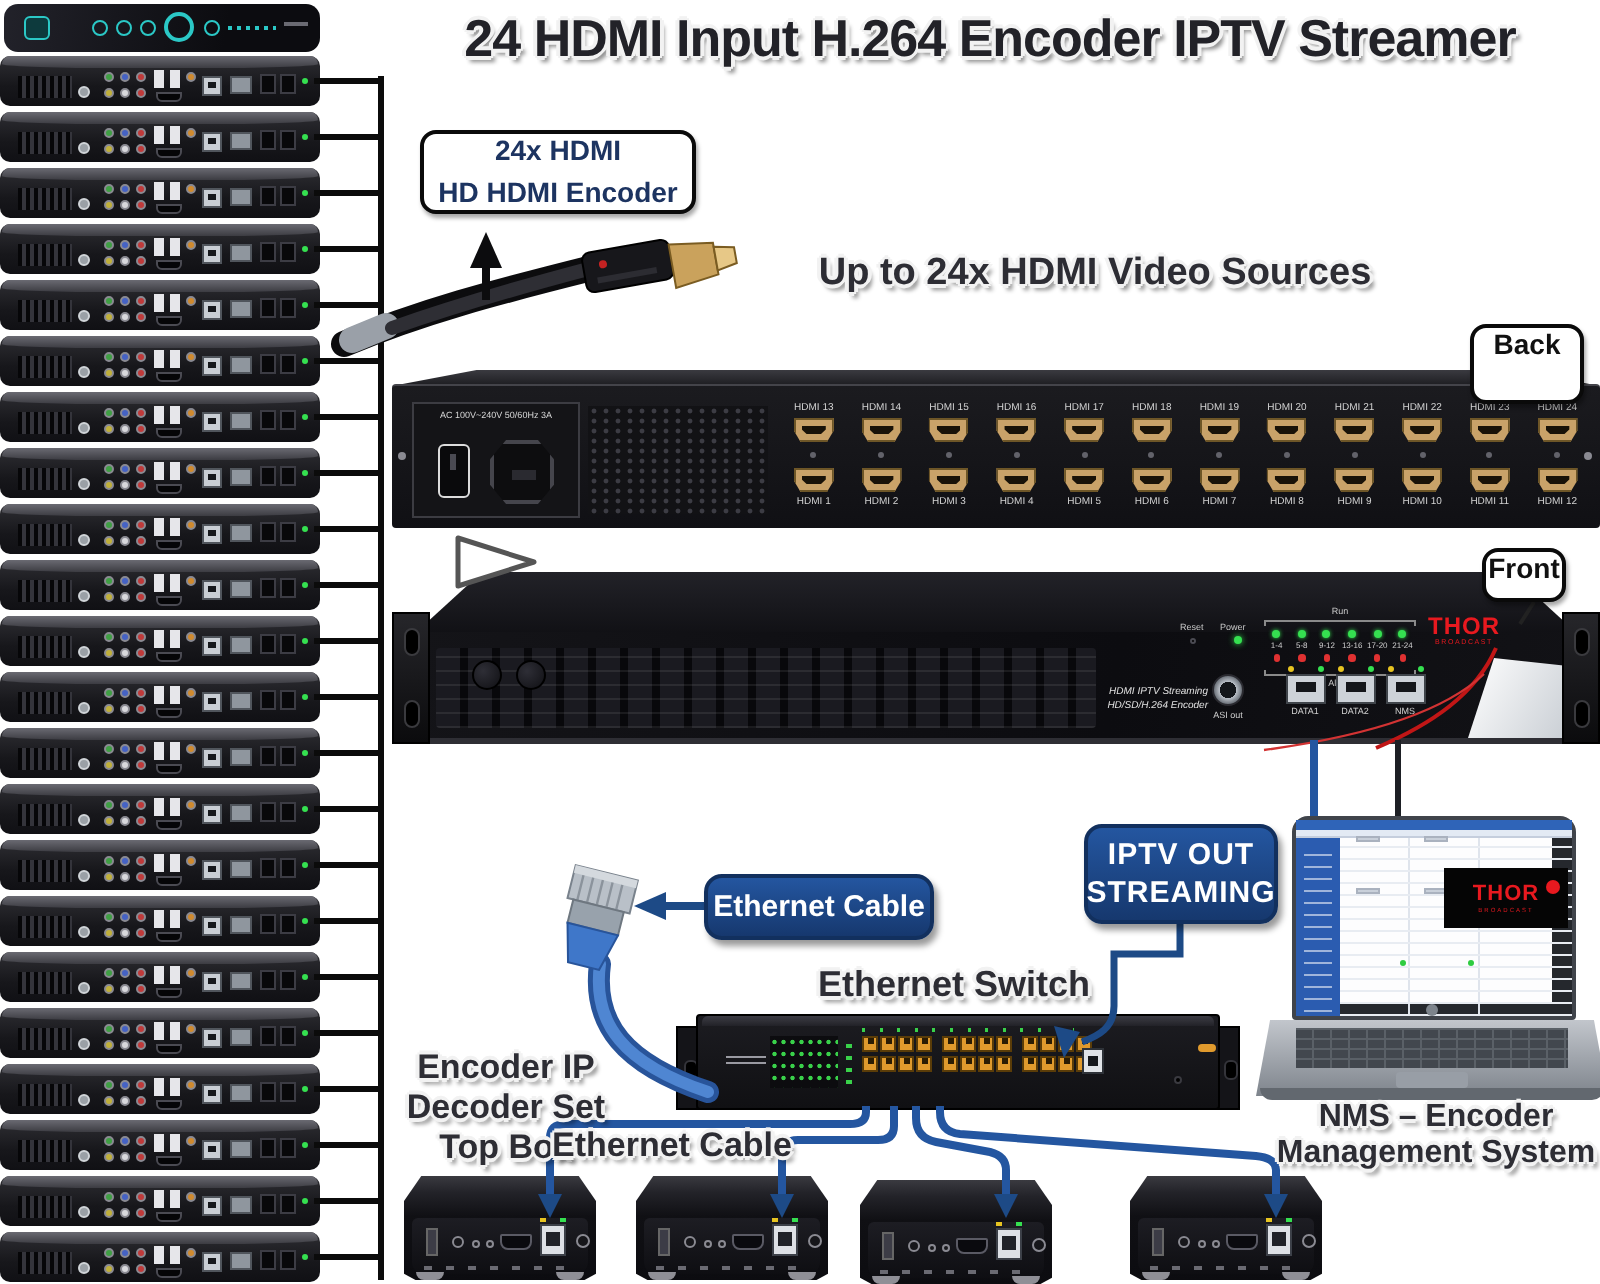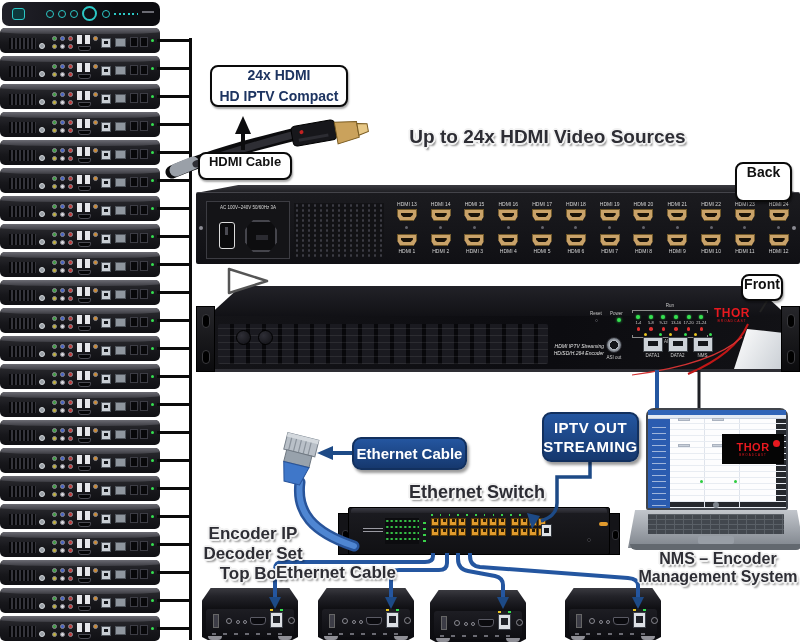--- a/index.html
+++ b/index.html
@@ -196,20 +196,21 @@
 .d-f2{right:6px;bottom:0;width:14px;height:4px;background:#8f8f96;border-radius:0 0 5px 5px}
 .d-lbls{left:10px;right:10px;bottom:5px;height:2px;background:repeating-linear-gradient(90deg,#6a6a72 0 4px,transparent 4px 11px)}
 
 .overlay{left:0;top:0;z-index:5;pointer-events:none}
 </style>
 </head>
 <body>
 
 <div class="canvas">
 
+  <div class="abs otx title">24 HDMI Input H.264 Encoder IPTV Streamer</div>
 
   <div class="abs left-stack">
     <div class="bus"></div>
     <div class="stb-front">
       <div class="sf-logo"></div>
       <div class="sf-ring sf-r1"></div>
       <div class="sf-ring sf-r2"></div>
       <div class="sf-ring sf-r3"></div>
       <div class="sf-dpad"></div>
       <div class="sf-ring2"></div>
@@ -675,23 +676,22 @@
     <div class="sb-usb"></div>
     <div class="sb-p p1"></div>
     <div class="sb-p p2"></div>
     <div class="sb-led"></div>
   </div>
       <div class="stub" style="top: 627px;"></div>
     </div>
 
   <div class="callout callout-encoder">
     <div>24x HDMI</div>
-    <div>HD IPTV Compact</div>
-  </div>
-  <div class="callout callout-hdmi">HDMI Cable</div>
+    <div>HD HDMI Encoder</div>
+  </div>
   <div class="abs otx sources">
     <div>Up to 24x HDMI Video Sources</div>
   </div>
   <div class="callout callout-back">Back</div>
   <div class="callout callout-front">Front</div>
 
   <div class="abs bp-topface"></div>
   <div class="abs back-panel">
     <div class="bp-module">
       <div class="bp-rating">AC 100V~240V 50/60Hz 3A</div>

